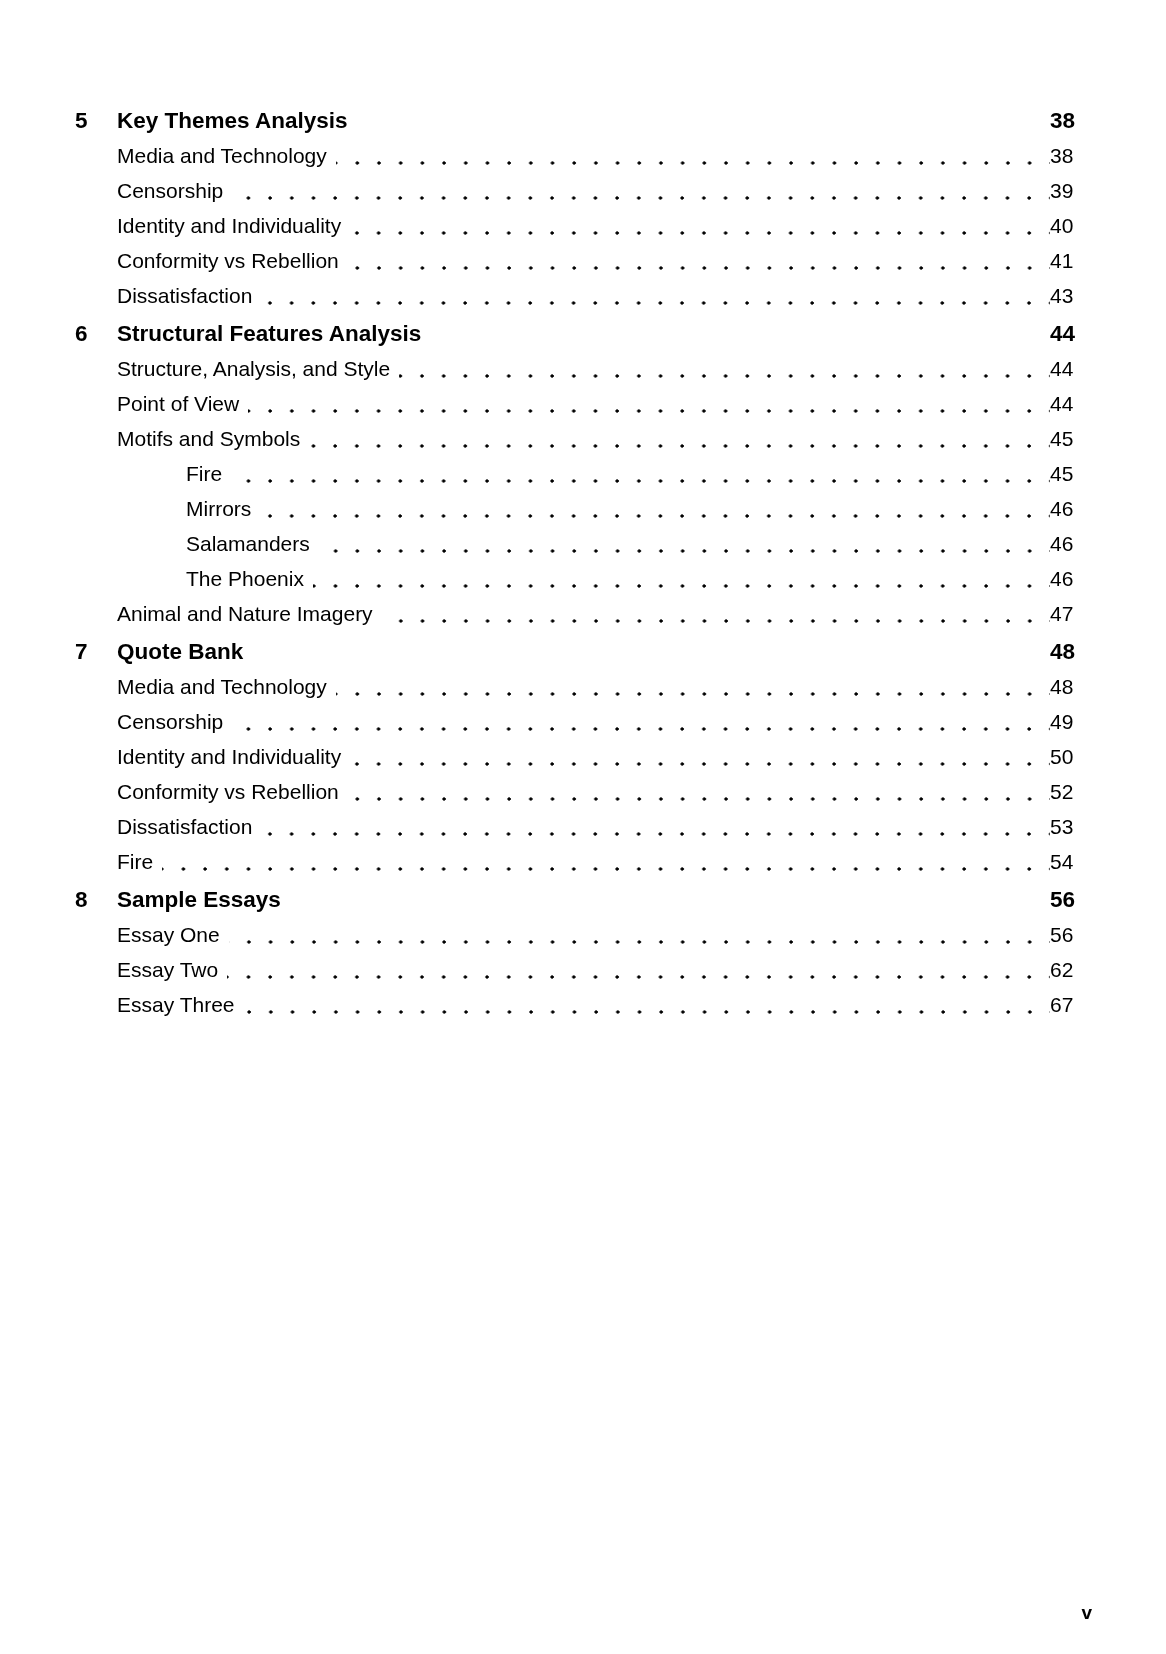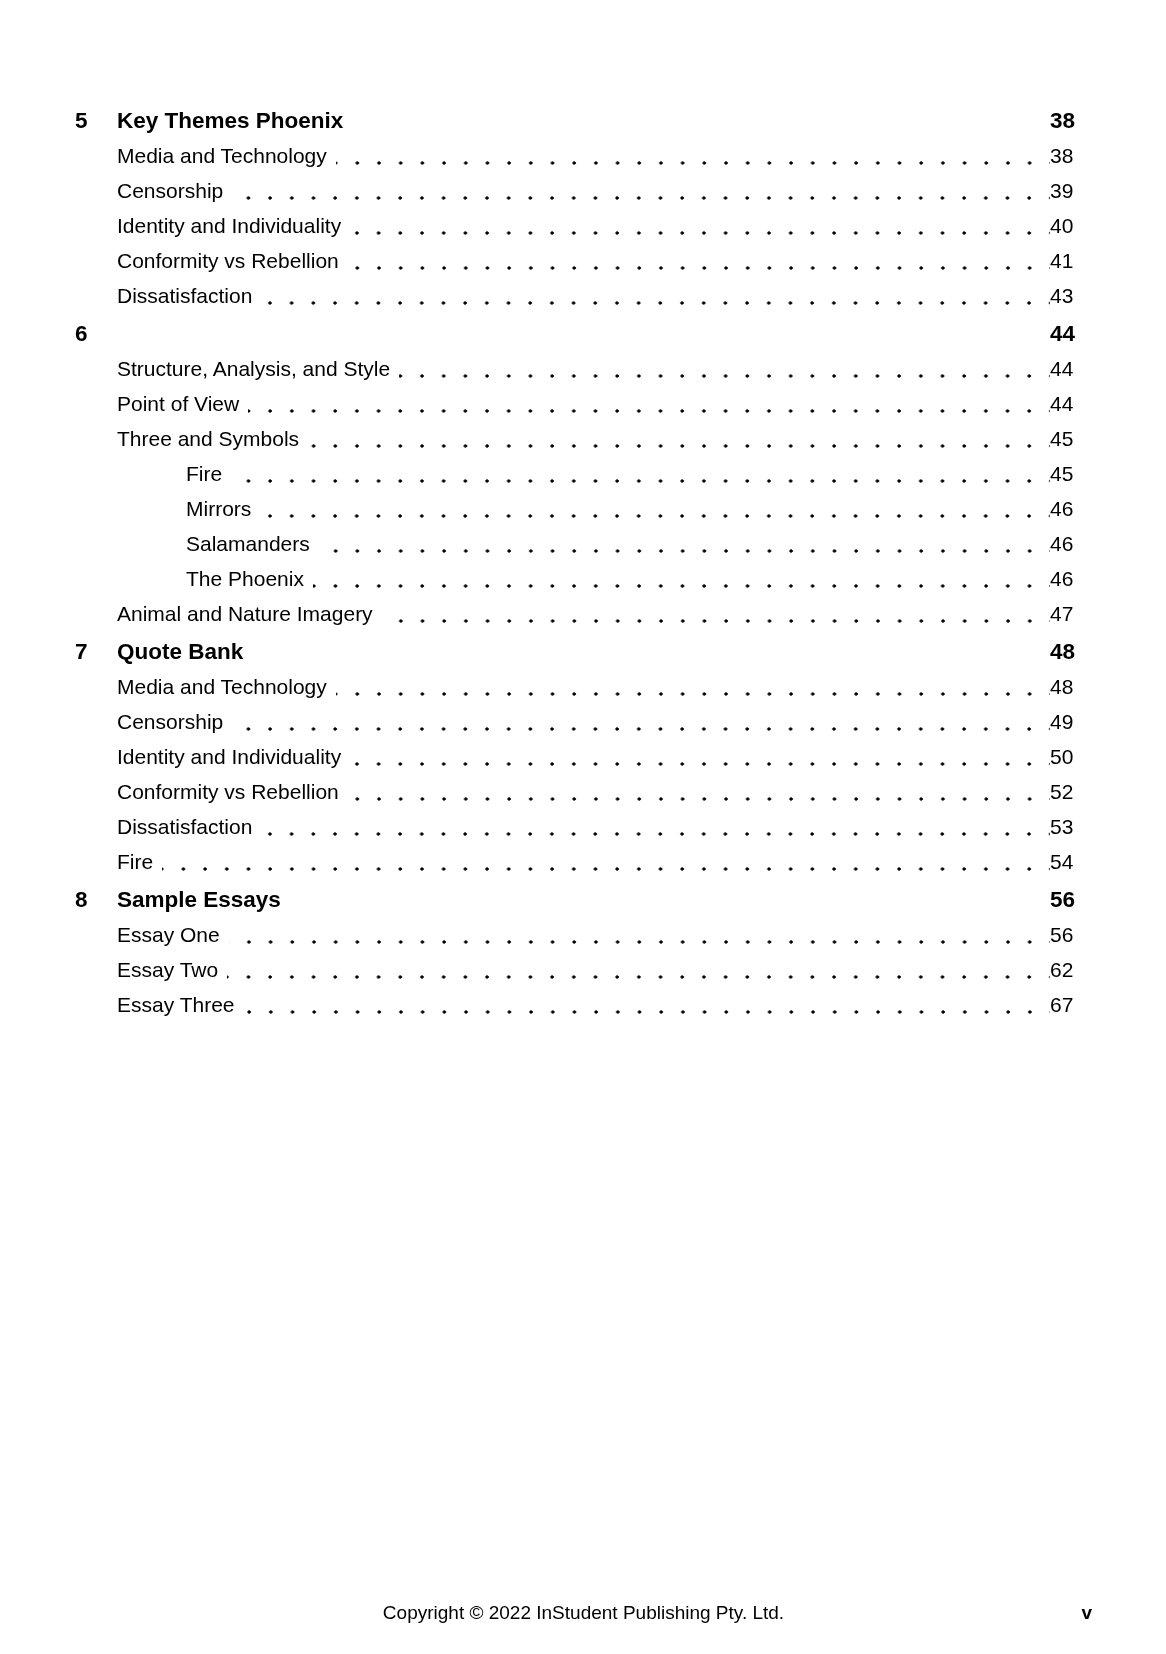--- a/index.html
+++ b/index.html
@@ -86,21 +86,21 @@
   }
 </style>
 </head>
 <body>
 
 <div class="page">
 
   <div class="toc">
       <div class="toc-row chapter-row">
         <span class="num">5</span>
-        <span class="title">Key Themes Phoenix</span>
+        <span class="title">Key Themes Analysis</span>
         <span class="spacer"></span>
         <span class="pagenum">38</span>
       </div>
       <div class="toc-row entry-row">
         <span class="title">Media and Technology</span>
         <span class="leader"></span>
         <span class="pagenum">38</span>
       </div>
       <div class="toc-row entry-row">
         <span class="title">Censorship</span>
@@ -117,35 +117,36 @@
         <span class="leader"></span>
         <span class="pagenum">41</span>
       </div>
       <div class="toc-row entry-row">
         <span class="title">Dissatisfaction</span>
         <span class="leader"></span>
         <span class="pagenum">43</span>
       </div>
       <div class="toc-row chapter-row not-first">
         <span class="num">6</span>
+        <span class="title">Structural Features Analysis</span>
         <span class="spacer"></span>
         <span class="pagenum">44</span>
       </div>
       <div class="toc-row entry-row">
         <span class="title">Structure, Analysis, and Style</span>
         <span class="leader"></span>
         <span class="pagenum">44</span>
       </div>
       <div class="toc-row entry-row">
         <span class="title">Point of View</span>
         <span class="leader"></span>
         <span class="pagenum">44</span>
       </div>
       <div class="toc-row entry-row">
-        <span class="title">Three and Symbols</span>
+        <span class="title">Motifs and Symbols</span>
         <span class="leader"></span>
         <span class="pagenum">45</span>
       </div>
       <div class="toc-row entry-row level2">
         <span class="title">Fire</span>
         <span class="leader"></span>
         <span class="pagenum">45</span>
       </div>
       <div class="toc-row entry-row level2">
         <span class="title">Mirrors</span>
@@ -219,17 +220,16 @@
         <span class="leader"></span>
         <span class="pagenum">62</span>
       </div>
       <div class="toc-row entry-row">
         <span class="title">Essay Three</span>
         <span class="leader"></span>
         <span class="pagenum">67</span>
       </div>
     </div>
 
-  <div class="footer-copy">Copyright © 2022 InStudent Publishing Pty. Ltd.</div>
 
   <div class="footer-page">v</div>
 
 </div>
 
 </body></html>

